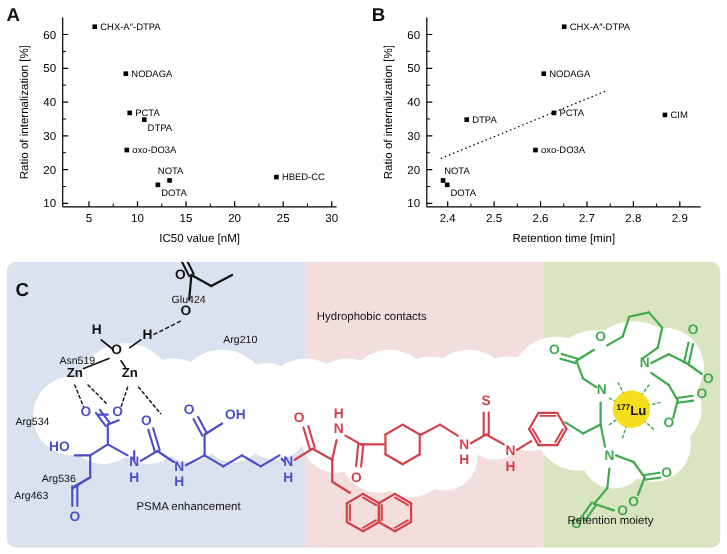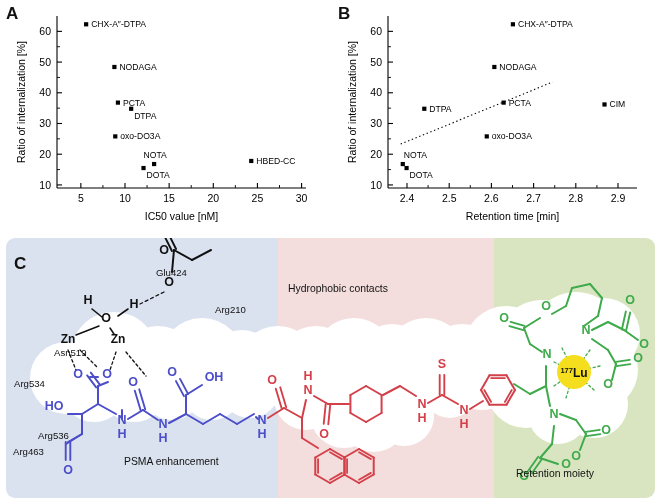--- a/index.html
+++ b/index.html
@@ -477,22 +477,22 @@
           <g>
             <circle cx="568" cy="134" r="17" fill="#f5de1e"></circle>
             <text x="568" y="139" text-anchor="middle" font-family="&quot;Liberation Sans&quot;, sans-serif" font-size="12" font-weight="bold" fill="#111111"><tspan font-size="7.5" baseline-shift="super">177</tspan><tspan>Lu</tspan></text>
           </g>
         </g>
     </svg>
 
     <div class="panel-letter" id="letter-C-in" style="left:8px; top:16px;">C</div>
 
     <div class="res-label" style="left:150px; top:29px;">Glu424</div>
-    <div class="res-label" style="left:209px; top:66px;">Arg210</div>
-    <div class="res-label" style="left:48px;  top:85px;margin-top:24px;">Asn519</div>
+    <div class="res-label" style="left:197px; top:66px;">Arg210</div>
+    <div class="res-label" style="left:48px;  top:85px;">Asn519</div>
     <div class="res-label" style="left:8px;   top:140px;">Arg534</div>
     <div class="res-label" style="left:7px;  top:168px;margin-top:40px;">Arg463</div>
     <div class="res-label" style="left:32px;  top:192px;">Arg536</div>
 
     <div class="ann" style="left:118px; top:190px;">
       <div>PSMA enhancement</div>
       <div>→ Receptor affinity</div>
     </div>
     <div class="ann" style="left:282px; top:17px;">
       <div>Hydrophobic contacts</div>

